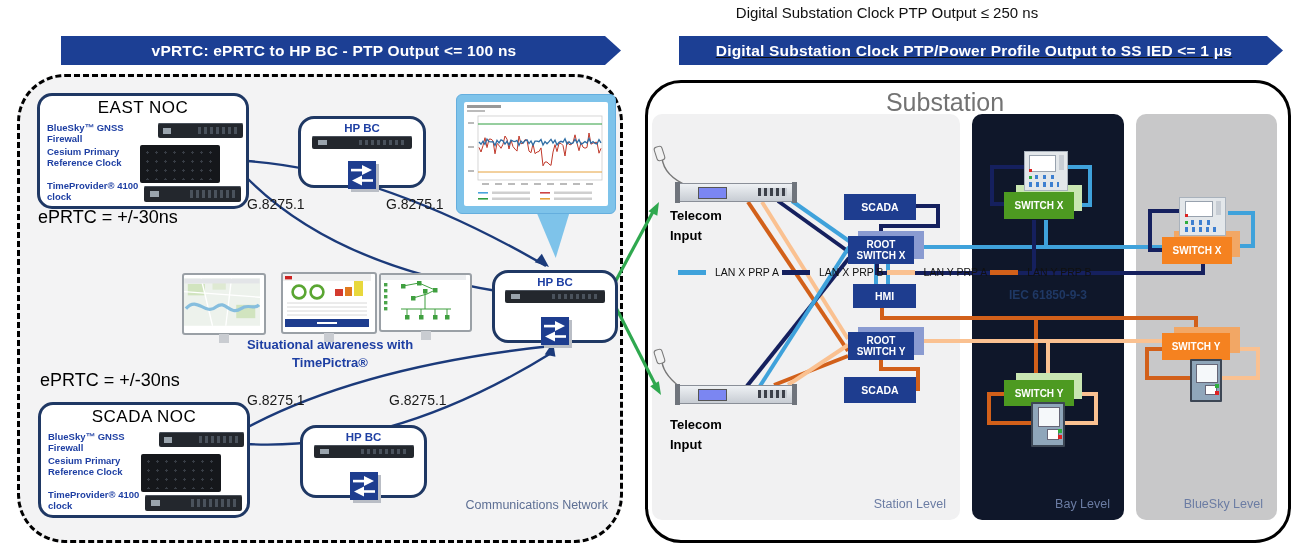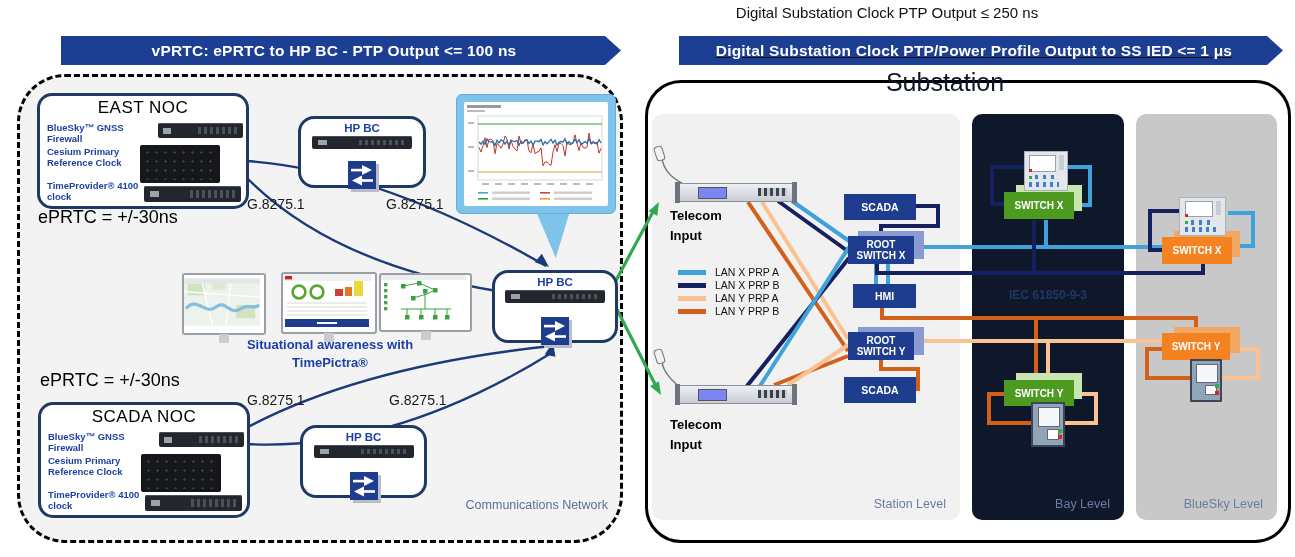--- a/index.html
+++ b/index.html
@@ -63,25 +63,25 @@
   .callout{position:absolute;left:536px;top:211px;width:34px;height:47px;background:#7ec3ea;
            clip-path:polygon(0 0,100% 0,58% 100%);z-index:4;}
   
   .monitor{position:absolute;background:#fff;border:2px solid #9aa0a6;border-radius:3px;z-index:5;}
   .monitor::after{content:"";position:absolute;bottom:-10px;left:50%;transform:translateX(-50%);
                   width:10px;height:9px;background:#c9ccd1;}
   .caption{position:absolute;width:230px;text-align:center;font-size:13px;font-weight:700;color:#1e3fa3;z-index:5;}
   
   .sub-box{position:absolute;left:645px;top:80px;width:640px;height:457px;background:#fff;
            border:3.5px solid #000;border-radius:36px;}
-  .sub-title{position:absolute;left:675px;top:68px;width:540px;text-align:center;font-size:25px;color:#0f172a;z-index:3;}
+  .sub-title{position:absolute;left:675px;top:88px;width:540px;text-align:center;font-size:25px;color:#737373;z-index:3;}
   .panel{position:absolute;border-radius:10px;}
   .panel .plabel{position:absolute;right:14px;bottom:9px;font-size:12.5px;color:#6b7ca3;}
   .tlabel{position:absolute;font-size:13px;font-weight:700;color:#000;white-space:pre-line;line-height:1.55;z-index:5;}
-  .legend{position:absolute;left:678px;top:267px;display:flex;flex-direction:column;gap:3px;z-index:5;}
+  .legend{position:absolute;left:678px;top:267px;display:flex;flex-direction:row;gap:3px;z-index:5;}
   .lg-row{display:flex;align-items:center;height:10px;}
   .lg-sw{width:28px;height:5px;margin-right:9px;}
   .sw0{background:#3FA2DB}.sw1{background:#15205E}.sw2{background:#FAC191}.sw3{background:#D2601A}
   .lg-row span{font-size:10.5px;color:#111;}
   .nnode{position:absolute;background:#1e3d8f;color:#fff;font-weight:700;font-size:10.5px;line-height:1.15;
          display:flex;align-items:center;justify-content:center;text-align:center;white-space:pre-line;z-index:5;}
   .shadow{position:absolute;z-index:4;}
   .gsw{position:absolute;background:#4d9a21;color:#fff;font-weight:700;font-size:10px;display:flex;
        align-items:center;justify-content:center;z-index:5;}
   .osw{position:absolute;background:#f58220;color:#fff;font-weight:700;font-size:10px;display:flex;

